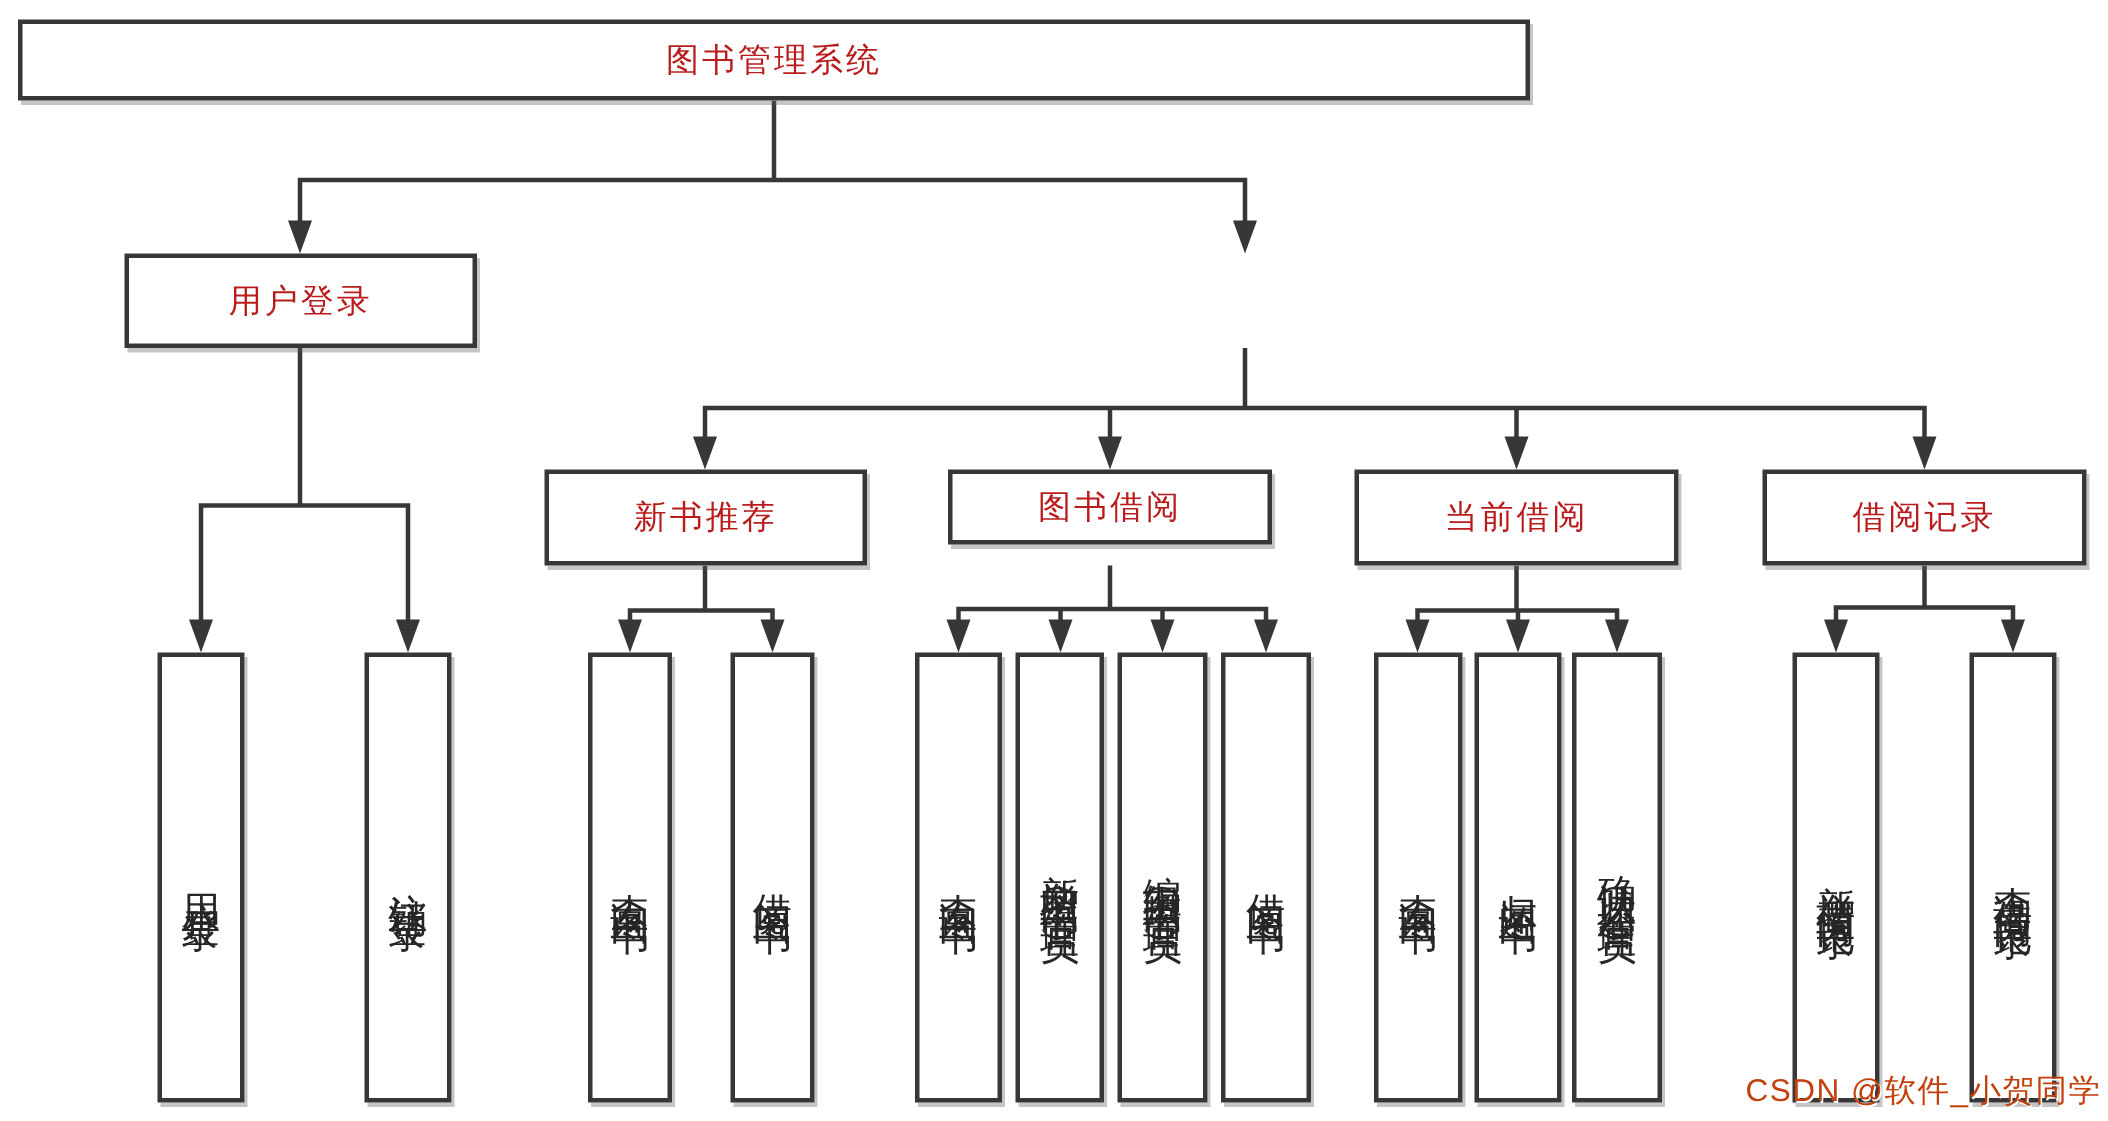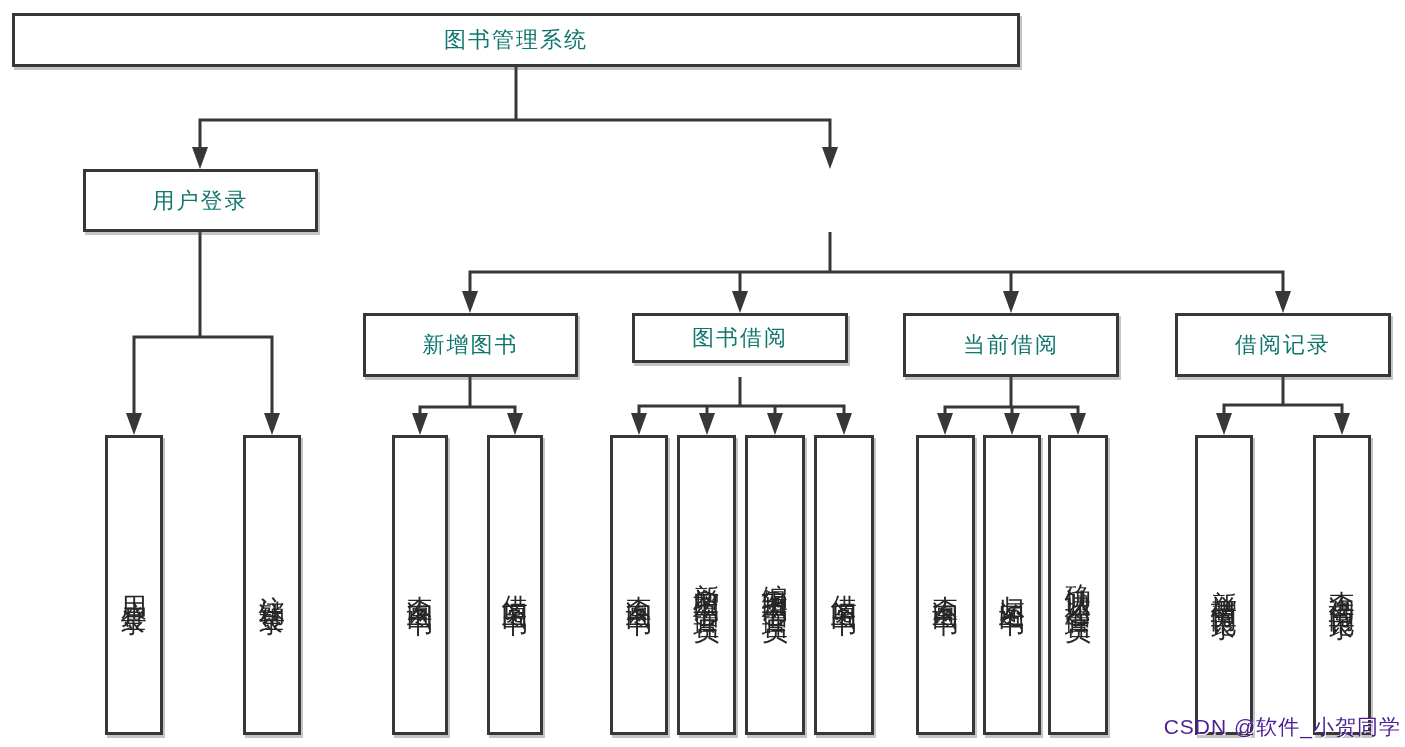--- a/index.html
+++ b/index.html
@@ -6,28 +6,28 @@
   .canvas{
     position:relative;width:1405px;height:747px;background:#ffffff;
     font-family:"Liberation Sans",sans-serif;overflow:hidden;color:#262626;
   }
   svg.connectors{position:absolute;left:0;top:0;width:1405px;height:747px;}
   .node{
     position:absolute;box-sizing:border-box;background:#ffffff;
     border:3px solid #373737;display:flex;align-items:center;justify-content:center;
     box-shadow:2px 3px 0 rgba(90,90,90,0.35);
   }
-  .hlabel{font-size:22px;letter-spacing:2px;white-space:nowrap;color:#0f766e;}
+  .hlabel{font-size:22px;letter-spacing:2px;white-space:nowrap;color:#b91c1c;}
   .vlabel{
     writing-mode:vertical-rl;text-orientation:mixed;
     font-size:26px;letter-spacing:5px;line-height:1.1;color:#262626;white-space:nowrap;
   }
   .watermark{
     position:absolute;top:713px;right:4px;font-size:21px;letter-spacing:1px;
-    color:#4c1d95;text-shadow:1px 1px 0 #ffffff;white-space:nowrap;
+    color:#c2410c;text-shadow:1px 1px 0 #ffffff;white-space:nowrap;
   }
 </style>
 </head>
 <body>
 
 <div class="canvas">
 
   <svg class="connectors" viewBox="0 0 1405 747" xmlns="http://www.w3.org/2000/svg">
     <g stroke="#373737" stroke-width="3" fill="none">
       <path d="M516 67 L516 120"></path>
@@ -75,21 +75,21 @@
 
   <div class="node" style="left:12px;top:13px;width:1008px;height:54px;">
     <span class="hlabel">图书管理系统</span>
   </div>
 
   <div class="node" style="left:83px;top:169px;width:235px;height:63px;">
     <span class="hlabel">用户登录</span>
   </div>
 
   <div class="node" style="left:363px;top:313px;width:215px;height:64px;">
-    <span class="hlabel">新增图书</span>
+    <span class="hlabel">新书推荐</span>
   </div>
   <div class="node" style="left:632px;top:313px;width:216px;height:50px;">
     <span class="hlabel">图书借阅</span>
   </div>
   <div class="node" style="left:903px;top:313px;width:216px;height:64px;">
     <span class="hlabel">当前借阅</span>
   </div>
   <div class="node" style="left:1175px;top:313px;width:216px;height:64px;">
     <span class="hlabel">借阅记录</span>
   </div>

